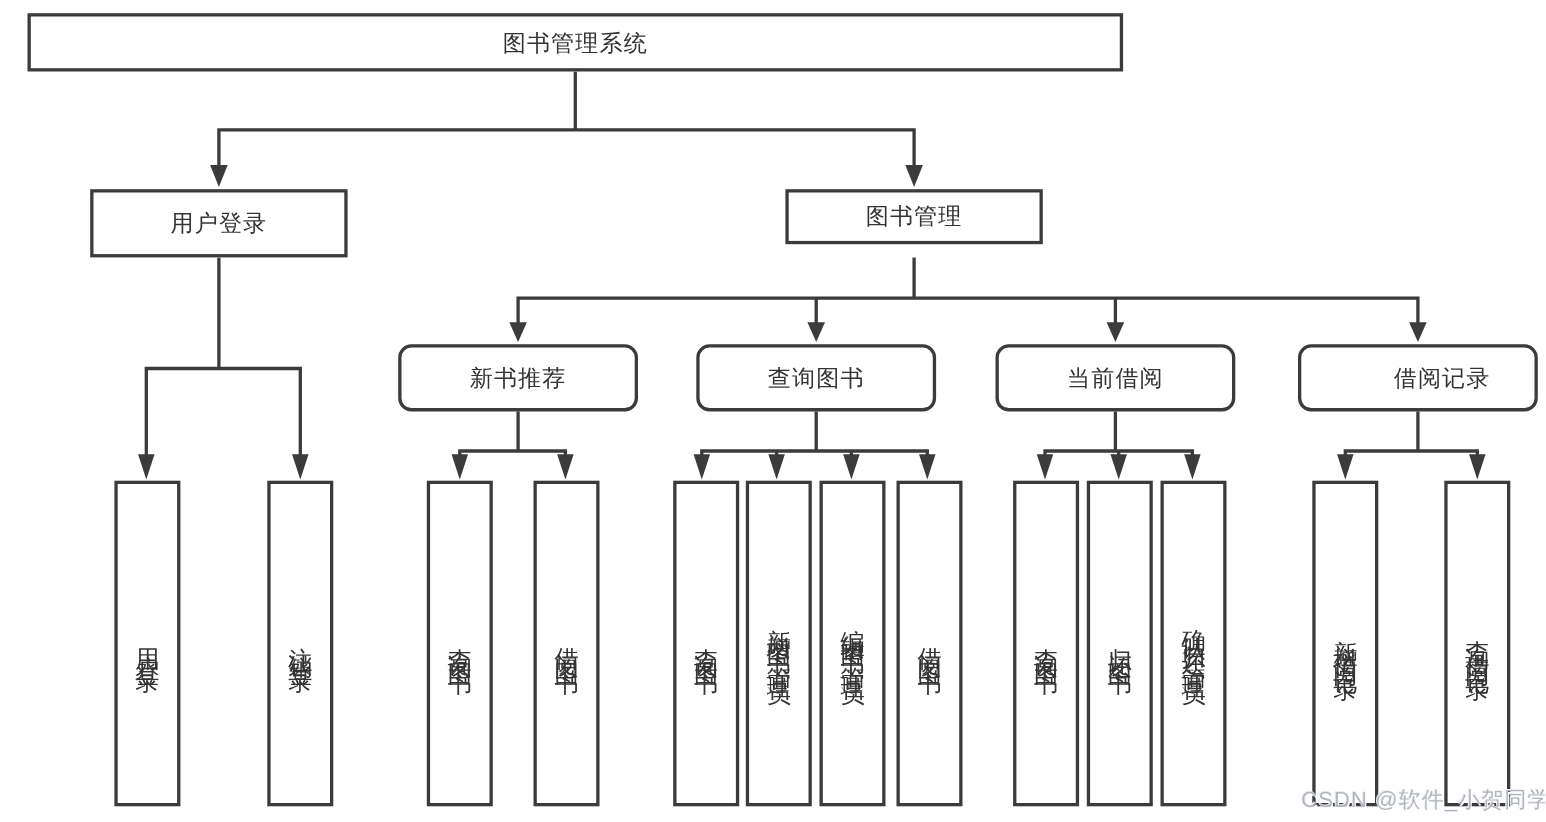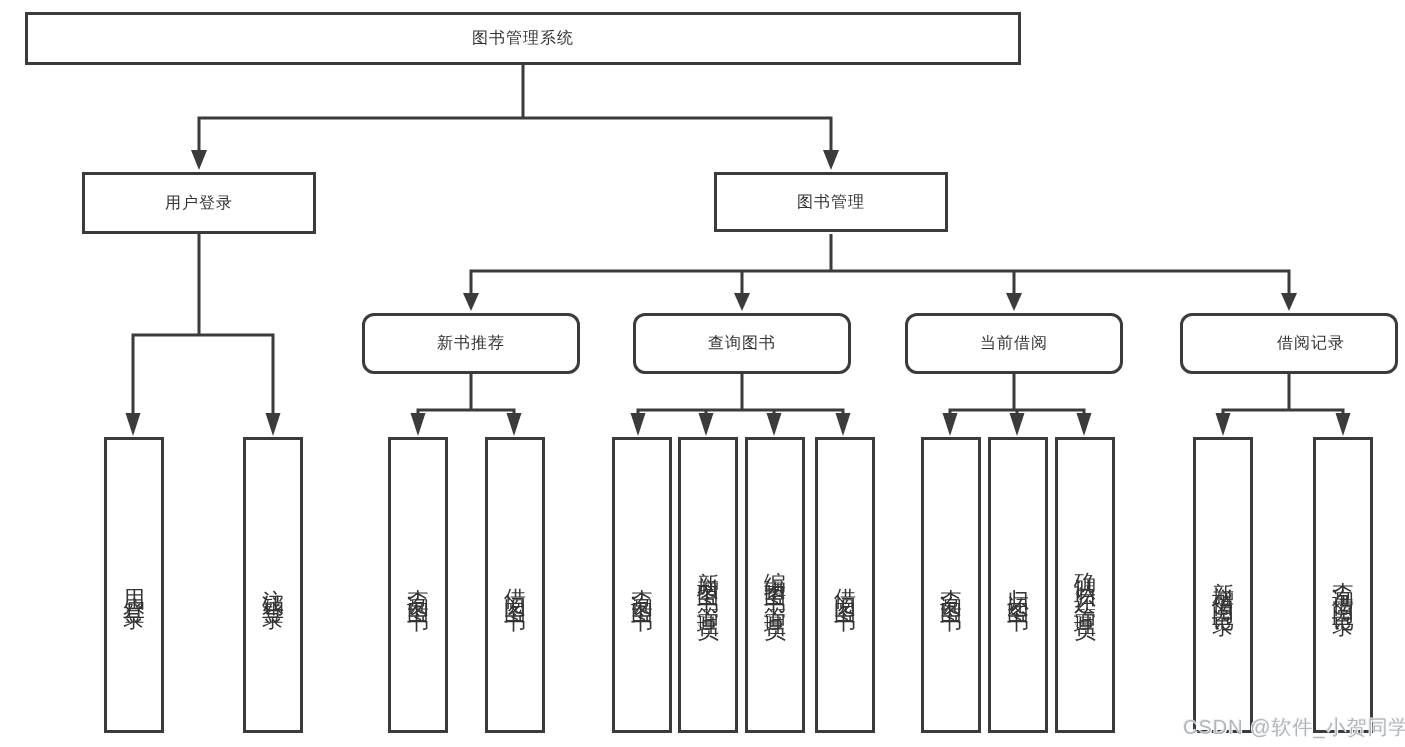--- a/index.html
+++ b/index.html
@@ -6,30 +6,30 @@
   html,body{margin:0;padding:0;background:#ffffff;}
   .stage{
     position:relative;width:1405px;height:747px;background:#ffffff;
     font-family:"Liberation Sans","DejaVu Sans",sans-serif;overflow:hidden;
   }
   .wires{position:absolute;left:0;top:0;z-index:1;}
   .box{
     position:absolute;box-sizing:border-box;border:3px solid #3b3b3b;background:#ffffff;
     display:flex;align-items:center;justify-content:center;color:#333333;z-index:2;
   }
-  .box.h span{font-size:16px;letter-spacing:1px;white-space:nowrap;}
+  .box.h span{font-size:21px;letter-spacing:1px;white-space:nowrap;}
   .box.v span{
     writing-mode:vertical-rl;text-orientation:mixed;
     font-size:22px;line-height:1;letter-spacing:7px;white-space:nowrap;
   }
   
   .n-root{left:25px;top:12px;width:996px;height:53px;}
   
   .n-login{left:82px;top:172px;width:234px;height:62px;}
-  .n-mgmt{left:714px;top:172px;width:234px;height:60px;}
+  .n-mgmt{left:714px;top:172px;width:234px;height:50px;}
   
   .n-l3{top:313px;width:218px;height:61px;border-radius:12px;}
   .n-rec{left:362px;}
   .n-bor{left:633px;}
   .n-cur{left:905px;}
   .n-his{left:1180px;padding-left:44px;}
   
   .leaf{top:437px;width:60px;height:296px;}
   .lf-a1{left:104px;} .lf-a2{left:243px;}
   .lf-b1{left:388px;} .lf-b2{left:485px;}

